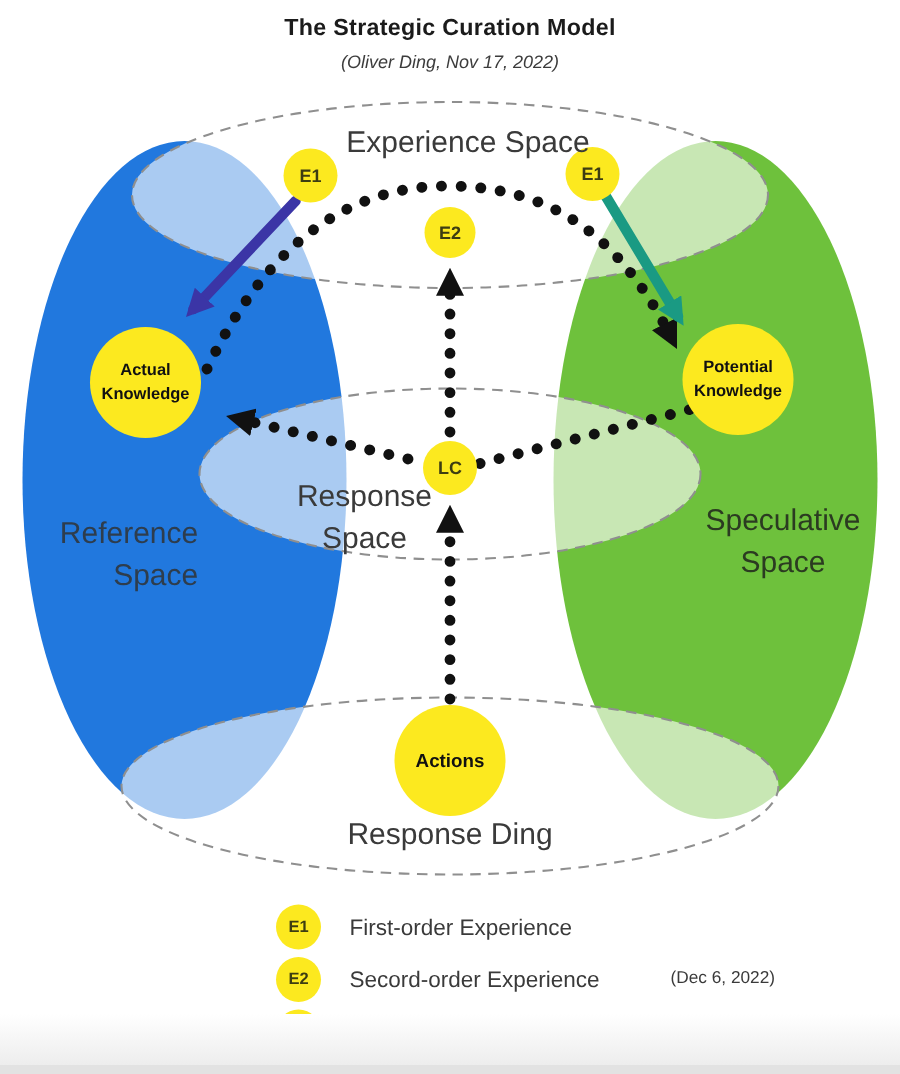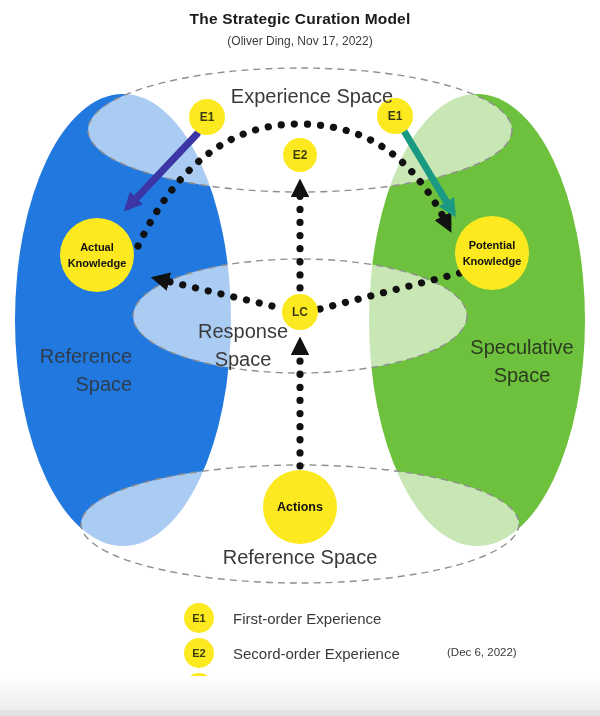--- a/index.html
+++ b/index.html
@@ -3,21 +3,21 @@
 <meta charset="utf-8">
 <style>
   html,body{margin:0;padding:0;background:#ffffff;}
   .stage{
     position:relative;width:600px;height:716px;background:#ffffff;overflow:hidden;
     font-family:"Liberation Sans","DejaVu Sans",sans-serif;
   }
   svg{position:absolute;left:0;top:0;}
   .lbl{position:absolute;transform:translate(-50%,-50%);white-space:nowrap;}
   .title{top:19px;left:300px;font-size:15.5px;font-weight:bold;color:#1b1b1b;letter-spacing:.2px;}
-  .subtitle{top:41px;left:300px;font-size:12px;color:#3c3c3c;}
+  .subtitle{top:41px;left:300px;font-size:12px;color:#3c3c3c;font-style:italic;}
   .space-lbl{font-size:20px;color:#3a3a3a;}
   .space-lbl.two-line{line-height:28px;text-align:center;}
   .ref-lbl{color:#2e3d4d;}
   .spec-lbl{color:#2b3b21;}
   .badge-lbl{font-size:12px;font-weight:600;color:#3d3d12;}
   .node-lbl{font-size:11px;font-weight:bold;color:#111;line-height:16px;text-align:center;}
   .actions-lbl{font-size:12.5px;font-weight:bold;color:#111;}
   .legend-row{position:absolute;left:184px;display:flex;align-items:center;gap:19px;height:30px;}
   .legend-badge{
     width:30px;height:30px;border-radius:50%;background:#fce91f;
@@ -87,21 +87,21 @@
   <div class="lbl space-lbl two-line spec-lbl" style="top:361px;left:522px;">
     <div>Speculative</div>
     <div>Space</div>
   </div>
 
   <div class="lbl space-lbl two-line" style="top:345px;left:243px;">
     <div>Response</div>
     <div>Space</div>
   </div>
 
-  <div class="lbl space-lbl" style="top:557px;left:300px;">Reference Space</div>
+  <div class="lbl space-lbl" style="top:557px;left:300px;">Response Ding</div>
 
   <div class="lbl badge-lbl" style="top:117px;left:207px;">E1</div>
   <div class="lbl badge-lbl" style="top:116px;left:395px;">E1</div>
   <div class="lbl badge-lbl" style="top:155px;left:300px;">E2</div>
   <div class="lbl badge-lbl" style="top:312px;left:300px;">LC</div>
 
   <div class="lbl node-lbl" style="top:255px;left:97px;">
     <div>Actual</div>
     <div>Knowledge</div>
   </div>

